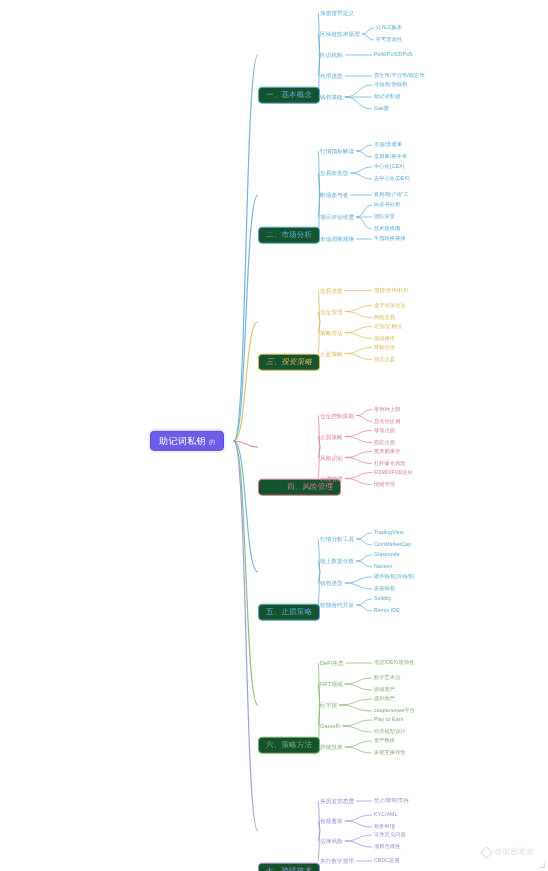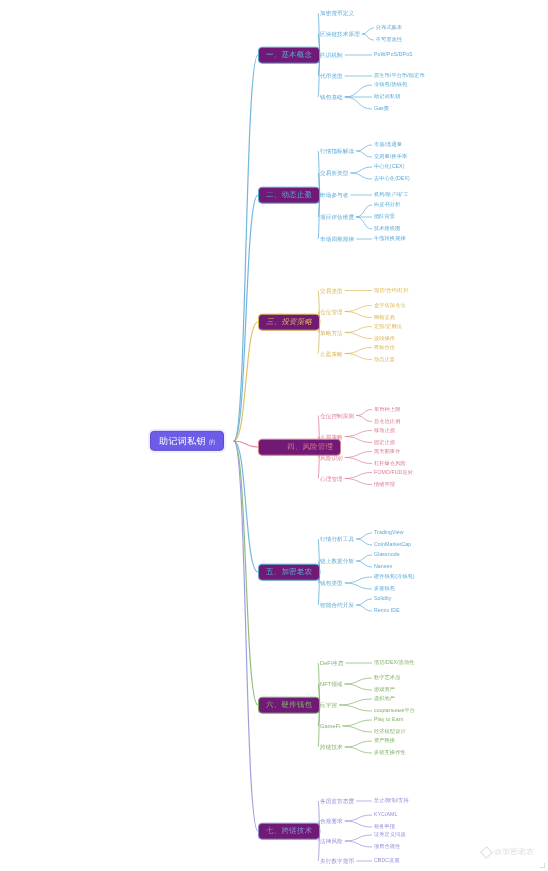--- a/index.html
+++ b/index.html
@@ -39,22 +39,23 @@
   .root .rootsub {
     font-size: 6px;
     opacity: 0.85;
     margin-left: 3px;
   }
   
   .l1 {
     border-radius: 4px;
     padding: 3px 7px;
     font-size: 7.5px;
-    background: #701a75;
+    background: #14532d;
     letter-spacing: 0.2px;
+    margin-top: 40px;
   }
   
   .l2 {
     font-size: 5.6px;
     padding: 1px 2px;
     letter-spacing: 0.1px;
   }
   
   .l3 {
     font-size: 5.2px;
@@ -209,21 +210,21 @@
       <div class="node l3 chip" style="left: 373.859px; top: 28px; color: rgb(90, 169, 214);"><span>分布式账本</span></div>
       <div class="node l3 chip" style="left: 373.859px; top: 40px; color: rgb(90, 169, 214);"><span>不可篡改性</span></div>
       <div class="node l2 chip" style="left: 318px; top: 55px; color: rgb(90, 169, 214); background: rgba(0, 0, 0, 0);"><span>共识机制</span></div>
       <div class="node l3 chip" style="left: 372px; top: 55px; color: rgb(90, 169, 214);"><span>PoW/PoS/DPoS</span></div>
       <div class="node l2 chip" style="left: 318px; top: 76px; color: rgb(90, 169, 214); background: rgba(0, 0, 0, 0);"><span>代币类型</span></div>
       <div class="node l3 chip" style="left: 372px; top: 76px; color: rgb(90, 169, 214);"><span>原生币/平台币/稳定币</span></div>
       <div class="node l2 chip" style="left: 318px; top: 97px; color: rgb(90, 169, 214); background: rgba(0, 0, 0, 0);"><span>钱包基础</span></div>
       <div class="node l3 chip" style="left: 372px; top: 85px; color: rgb(90, 169, 214);"><span>冷钱包/热钱包</span></div>
       <div class="node l3 chip" style="left: 372px; top: 97px; color: rgb(90, 169, 214);"><span>助记词私钥</span></div>
       <div class="node l3 chip" style="left: 372px; top: 109px; color: rgb(90, 169, 214);"><span>Gas费</span></div>
-      <div class="node l1" style="left: 258px; top: 195px; color: rgb(90, 169, 214); border: 1px solid rgb(90, 169, 214);"><span>二、动态止盈</span></div>
+      <div class="node l1" style="left: 258px; top: 195px; color: rgb(90, 169, 214); border: 1px solid rgb(90, 169, 214);"><span>二、市场分析</span></div>
       <div class="node l2 chip" style="left: 318px; top: 151px; color: rgb(90, 169, 214); background: rgba(0, 0, 0, 0);"><span>行情指标解读</span></div>
       <div class="node l3 chip" style="left: 372px; top: 145px; color: rgb(90, 169, 214);"><span>市值/流通量</span></div>
       <div class="node l3 chip" style="left: 372px; top: 157px; color: rgb(90, 169, 214);"><span>交易量/换手率</span></div>
       <div class="node l2 chip" style="left: 318px; top: 173px; color: rgb(90, 169, 214); background: rgba(0, 0, 0, 0);"><span>交易所类型</span></div>
       <div class="node l3 chip" style="left: 372px; top: 167px; color: rgb(90, 169, 214);"><span>中心化(CEX)</span></div>
       <div class="node l3 chip" style="left: 372px; top: 179px; color: rgb(90, 169, 214);"><span>去中心化(DEX)</span></div>
       <div class="node l2 chip" style="left: 318px; top: 195px; color: rgb(90, 169, 214); background: rgba(0, 0, 0, 0);"><span>市场参与者</span></div>
       <div class="node l3 chip" style="left: 372px; top: 195px; color: rgb(90, 169, 214);"><span>机构/散户/矿工</span></div>
       <div class="node l2 chip" style="left: 318px; top: 217px; color: rgb(90, 169, 214); background: rgba(0, 0, 0, 0);"><span>项目评估维度</span></div>
       <div class="node l3 chip" style="left: 372px; top: 205px; color: rgb(90, 169, 214);"><span>白皮书分析</span></div>
@@ -249,34 +250,34 @@
       <div class="node l3 chip" style="left: 372px; top: 421.5px; color: rgb(217, 123, 142);"><span>总仓位比例</span></div>
       <div class="node l2 chip" style="left: 318px; top: 436.5px; color: rgb(217, 123, 142); background: rgba(0, 0, 0, 0);"><span>止损策略</span></div>
       <div class="node l3 chip" style="left: 372px; top: 430.5px; color: rgb(217, 123, 142);"><span>移动止损</span></div>
       <div class="node l3 chip" style="left: 372px; top: 442.5px; color: rgb(217, 123, 142);"><span>固定止损</span></div>
       <div class="node l2 chip" style="left: 318px; top: 457.5px; color: rgb(217, 123, 142); background: rgba(0, 0, 0, 0);"><span>风险识别</span></div>
       <div class="node l3 chip" style="left: 372px; top: 451.5px; color: rgb(217, 123, 142);"><span>黑天鹅事件</span></div>
       <div class="node l3 chip" style="left: 372px; top: 463.5px; color: rgb(217, 123, 142);"><span>杠杆爆仓风险</span></div>
       <div class="node l2 chip" style="left: 318px; top: 478.5px; color: rgb(217, 123, 142); background: rgba(0, 0, 0, 0);"><span>心理管理</span></div>
       <div class="node l3 chip" style="left: 372px; top: 472.5px; color: rgb(217, 123, 142);"><span>FOMO/FUD应对</span></div>
       <div class="node l3 chip" style="left: 372px; top: 484.5px; color: rgb(217, 123, 142);"><span>情绪管理</span></div>
-      <div class="node l1" style="left: 258px; top: 572px; color: rgb(90, 169, 214); border: 1px solid rgb(90, 169, 214);"><span>五、加密老农</span></div>
+      <div class="node l1" style="left: 258px; top: 572px; color: rgb(90, 169, 214); border: 1px solid rgb(90, 169, 214);"><span>五、止损策略</span></div>
       <div class="node l2 chip" style="left: 318px; top: 539px; color: rgb(90, 169, 214); background: rgba(0, 0, 0, 0);"><span>行情分析工具</span></div>
       <div class="node l3 chip" style="left: 372px; top: 533px; color: rgb(90, 169, 214);"><span>TradingView</span></div>
       <div class="node l3 chip" style="left: 372px; top: 545px; color: rgb(90, 169, 214);"><span>CoinMarketCap</span></div>
       <div class="node l2 chip" style="left: 318px; top: 561px; color: rgb(90, 169, 214); background: rgba(0, 0, 0, 0);"><span>链上数据分析</span></div>
       <div class="node l3 chip" style="left: 372px; top: 555px; color: rgb(90, 169, 214);"><span>Glassnode</span></div>
       <div class="node l3 chip" style="left: 372px; top: 567px; color: rgb(90, 169, 214);"><span>Nansen</span></div>
       <div class="node l2 chip" style="left: 318px; top: 583px; color: rgb(90, 169, 214); background: rgba(0, 0, 0, 0);"><span>钱包类型</span></div>
       <div class="node l3 chip" style="left: 372px; top: 577px; color: rgb(90, 169, 214);"><span>硬件钱包(冷钱包)</span></div>
       <div class="node l3 chip" style="left: 372px; top: 589px; color: rgb(90, 169, 214);"><span>多签钱包</span></div>
       <div class="node l2 chip" style="left: 318px; top: 605px; color: rgb(90, 169, 214); background: rgba(0, 0, 0, 0);"><span>智能合约开发</span></div>
       <div class="node l3 chip" style="left: 372px; top: 599px; color: rgb(90, 169, 214);"><span>Solidity</span></div>
       <div class="node l3 chip" style="left: 372px; top: 611px; color: rgb(90, 169, 214);"><span>Remix IDE</span></div>
-      <div class="node l1" style="left: 258px; top: 705px; color: rgb(127, 176, 105); border: 1px solid rgb(127, 176, 105);"><span>六、硬件钱包</span></div>
+      <div class="node l1" style="left: 258px; top: 705px; color: rgb(127, 176, 105); border: 1px solid rgb(127, 176, 105);"><span>六、策略方法</span></div>
       <div class="node l2 chip" style="left: 318px; top: 663px; color: rgb(127, 176, 105); background: rgba(0, 0, 0, 0);"><span>DeFi生态</span></div>
       <div class="node l3 chip" style="left: 372px; top: 663px; color: rgb(127, 176, 105);"><span>借贷/DEX/流动性</span></div>
       <div class="node l2 chip" style="left: 318px; top: 684px; color: rgb(127, 176, 105); background: rgba(0, 0, 0, 0);"><span>NFT领域</span></div>
       <div class="node l3 chip" style="left: 372px; top: 678px; color: rgb(127, 176, 105);"><span>数字艺术品</span></div>
       <div class="node l3 chip" style="left: 372px; top: 690px; color: rgb(127, 176, 105);"><span>游戏资产</span></div>
       <div class="node l2 chip" style="left: 318px; top: 705px; color: rgb(127, 176, 105); background: rgba(0, 0, 0, 0);"><span>元宇宙</span></div>
       <div class="node l3 chip" style="left: 372px; top: 699px; color: rgb(127, 176, 105);"><span>虚拟地产</span></div>
       <div class="node l3 chip" style="left: 372px; top: 711px; color: rgb(127, 176, 105);"><span>социальные平台</span></div>
       <div class="node l2 chip" style="left: 318px; top: 726px; color: rgb(127, 176, 105); background: rgba(0, 0, 0, 0);"><span>GameFi</span></div>
       <div class="node l3 chip" style="left: 372px; top: 720px; color: rgb(127, 176, 105);"><span>Play to Earn</span></div>

